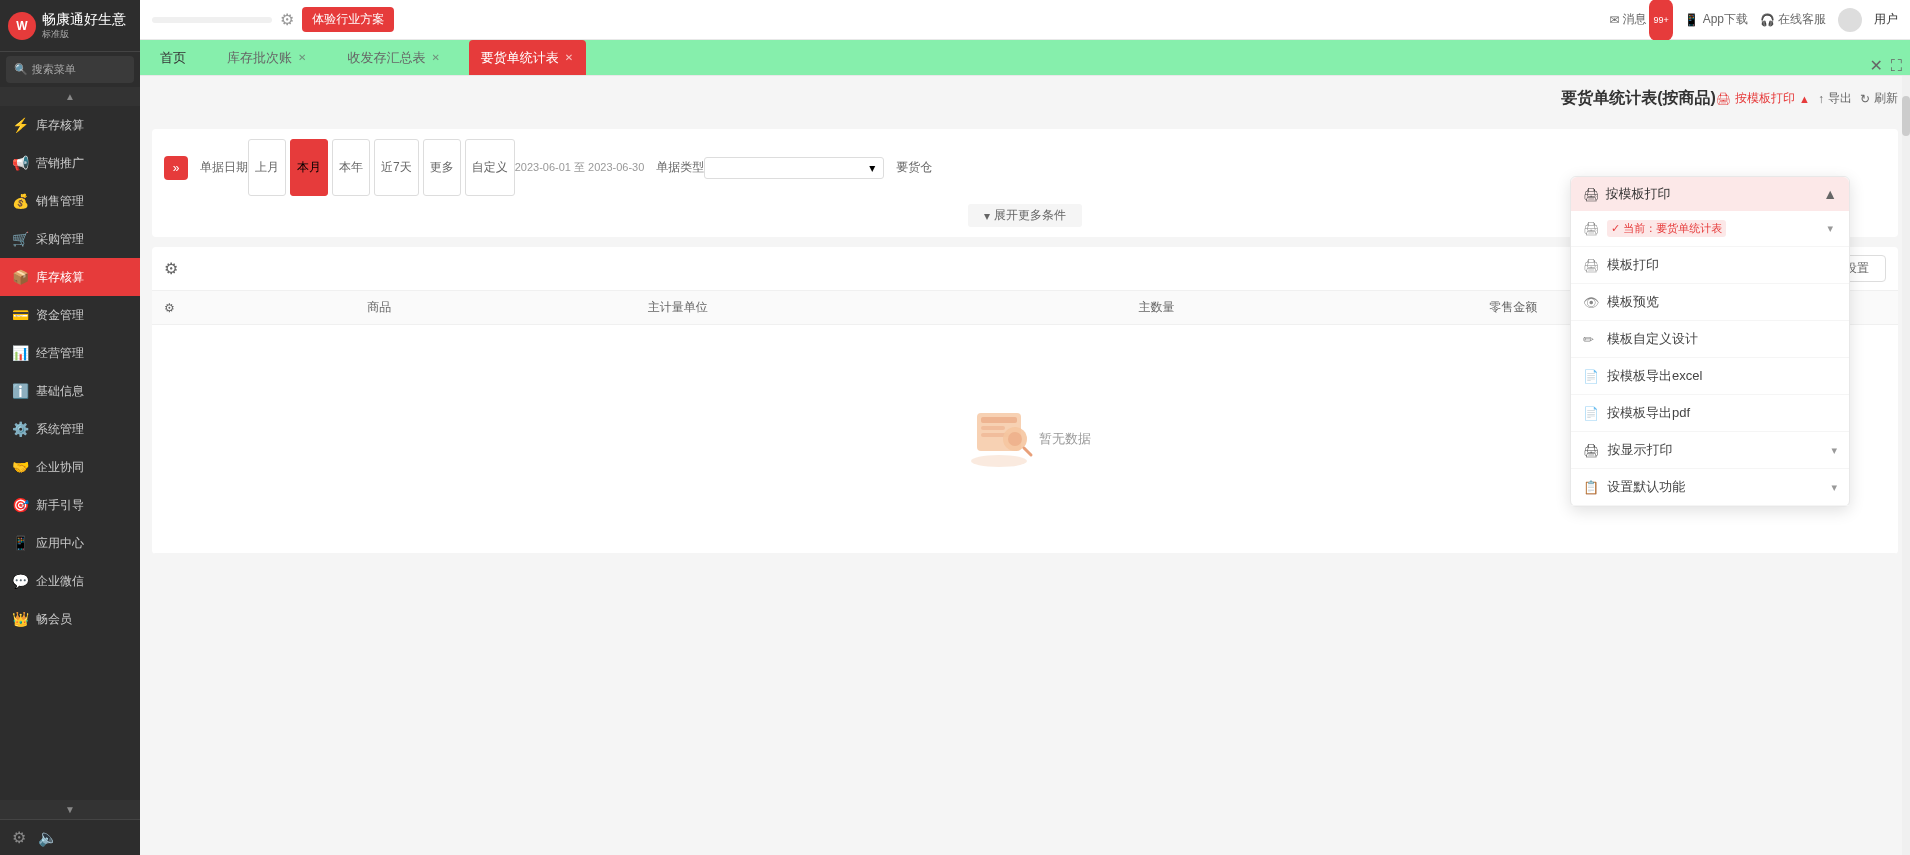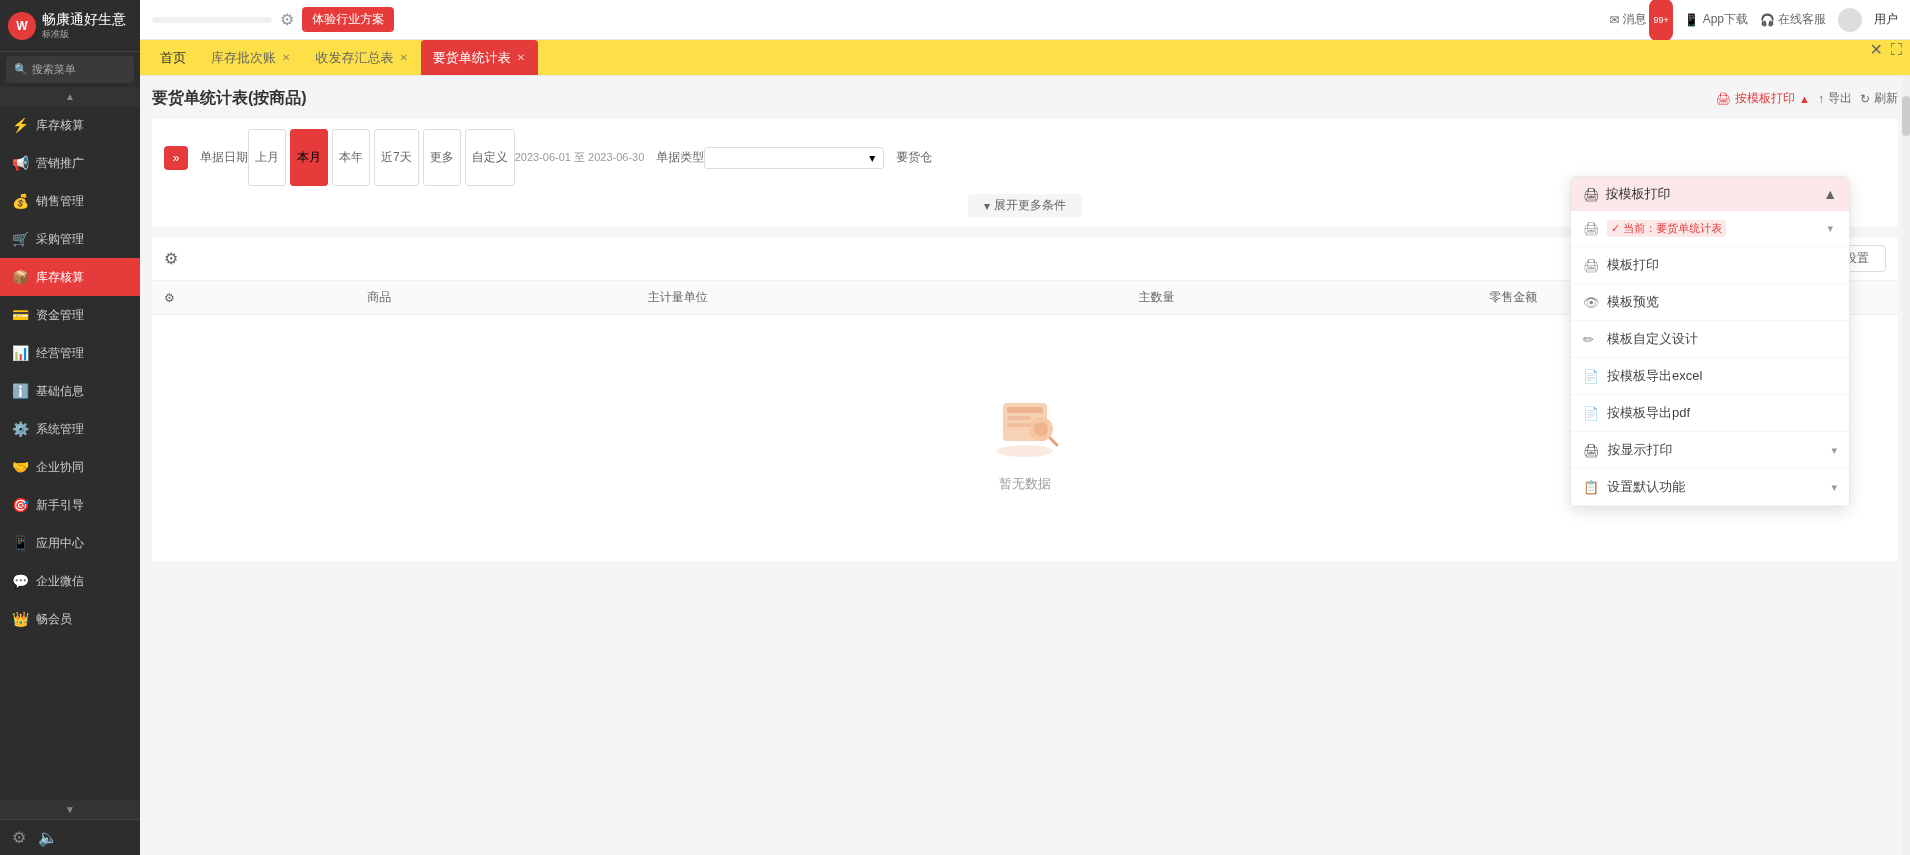--- a/index.html
+++ b/index.html
@@ -114,26 +114,26 @@
       border-radius: 8px; min-width: 16px; text-align: center;
     }
     .avatar-placeholder {
       width: 24px; height: 24px;
       background: #ddd; border-radius: 50%;
     }
 
     
     .tab-bar {
       height: 36px;
-      background: #fde047;
+      background: #86efac;
       border-bottom: 1px solid #e8e8e8;
       display: flex;
-      align-items: flex-start;
+      align-items: flex-end;
       padding: 0 8px;
-      gap: 0;
+      gap: 16px;
     }
     .tab {
       height: 100%;
       display: flex; align-items: center;
       padding: 0 12px;
       font-size: 13px;
       cursor: pointer;
       color: #666;
       border-right: 1px solid transparent;
       white-space: nowrap;
@@ -152,22 +152,22 @@
     .content-area {
       flex: 1;
       padding: 12px;
       overflow: auto;
       background: #f5f5f5;
       position: relative;
     }
 
     
     .page-header {
-      display: flex; align-items: center; justify-content: space-between;
-      margin-bottom: 10px;
+      display: flex; align-items: center; justify-content: flex-end;
+      margin-bottom: 20px;
     }
     .page-title { font-size: 16px; font-weight: bold; color: #333; }
     .page-actions { display: flex; align-items: center; gap: 8px; }
     .action-btn {
       display: flex; align-items: center; gap: 4px;
       font-size: 12px; color: #666; cursor: pointer;
     }
     .action-btn.active { color: #e63b3b; }
 
     
@@ -235,21 +235,21 @@
       border-bottom: 1px solid #f0f0f0;
       font-weight: normal;
     }
     td {
       padding: 8px 12px;
       font-size: 12px;
       color: #333;
       border-bottom: 1px solid #f5f5f5;
     }
     .empty-state {
-      display: flex; flex-direction: column; align-items: center; justify-content: center;
+      display: flex; flex-direction: row; align-items: center; justify-content: center;
       padding: 60px 0;
     }
     .empty-icon {
       width: 80px; height: 80px;
       margin-bottom: 12px;
     }
     .empty-text { font-size: 13px; color: #999; }
 
     
     .dropdown-popup {

